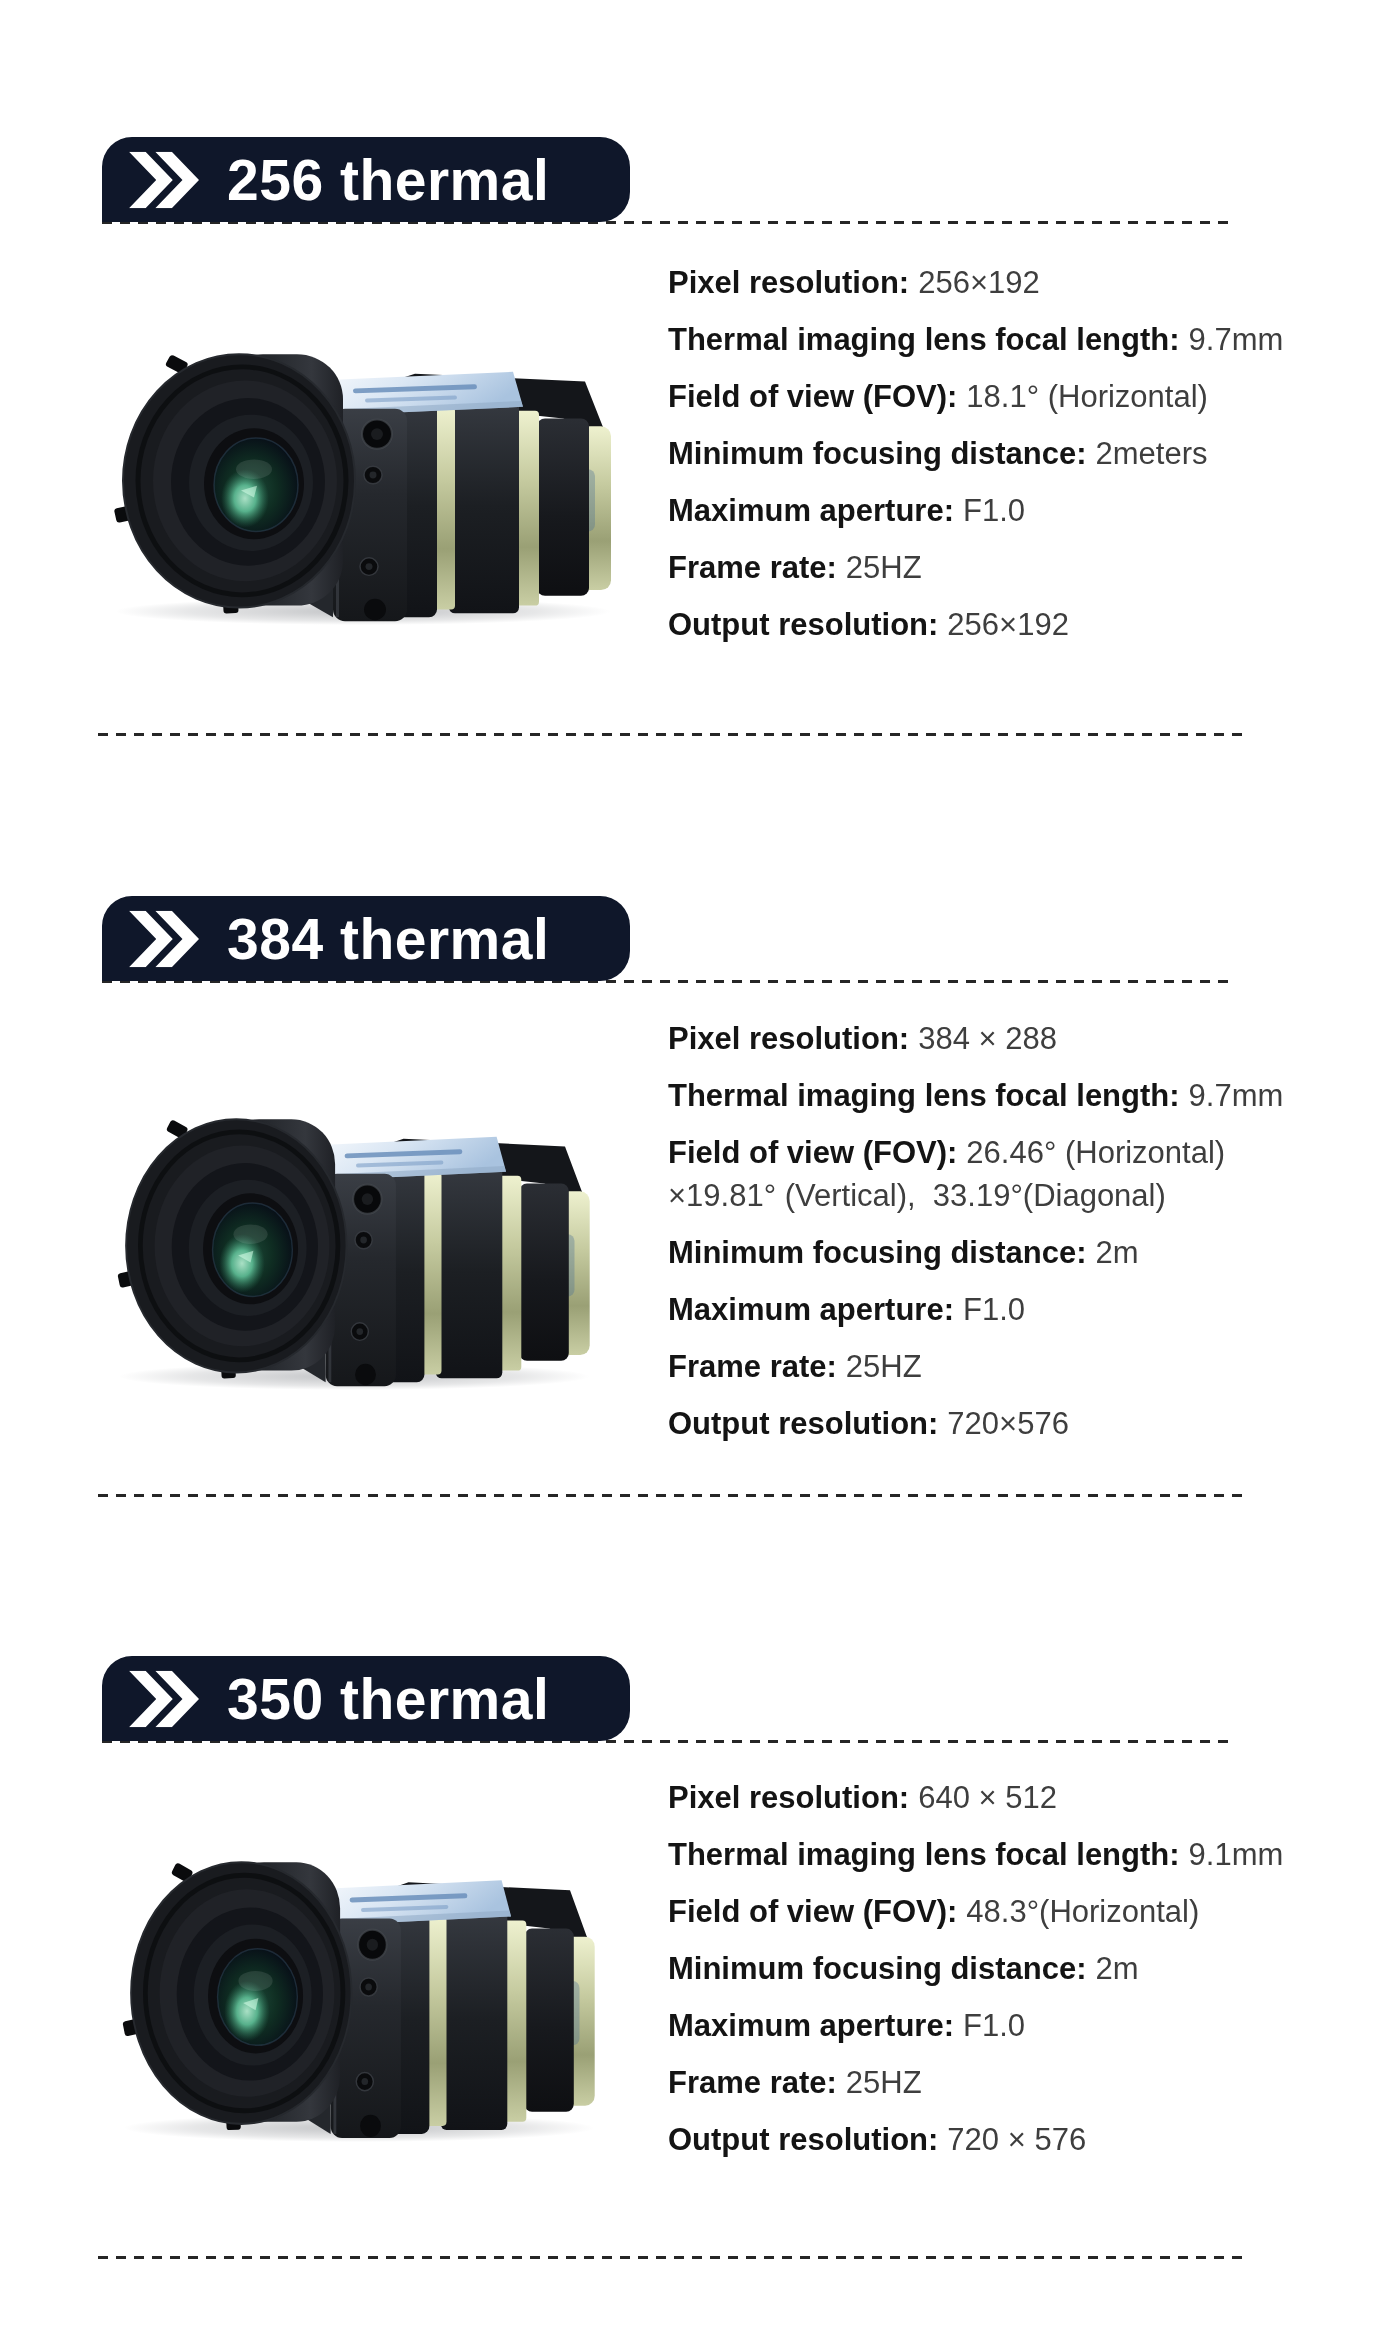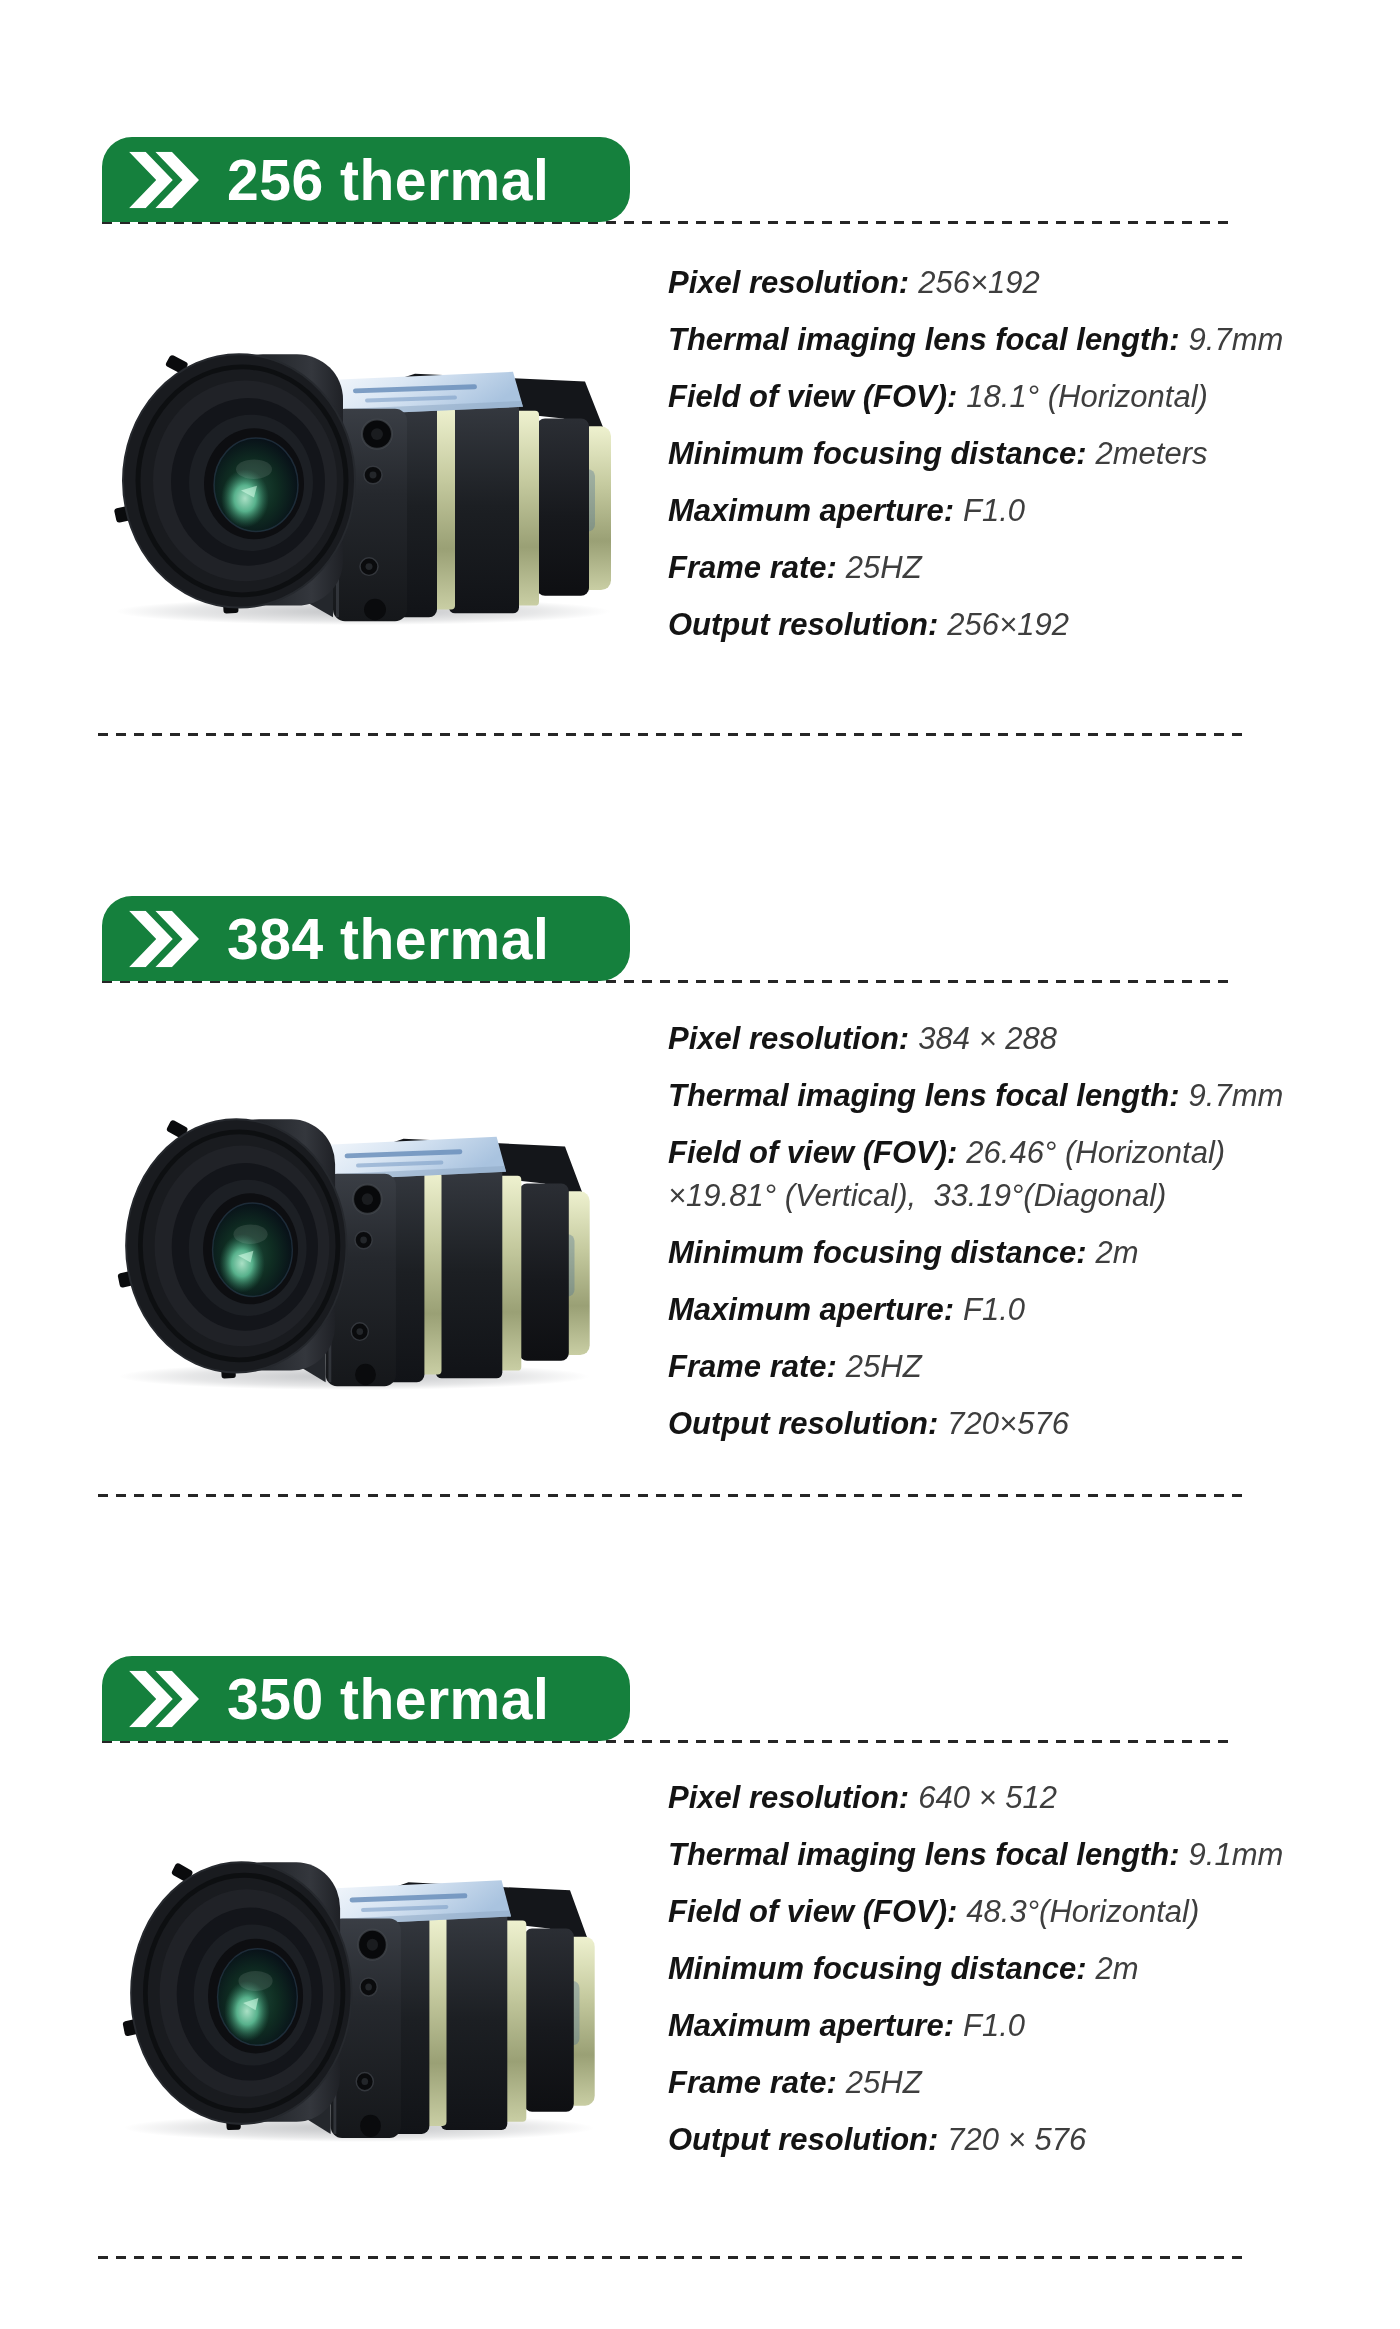--- a/index.html
+++ b/index.html
@@ -10,33 +10,33 @@
   .section { position:absolute; left:0; width:1400px; }
   #s1 { top:137px; } #s2 { top:896px; } #s3 { top:1656px; }
 
   .header-dash {
     position:absolute; left:102px; top:84px; width:1133px; height:3px;
     background:repeating-linear-gradient(90deg,#262626 0 10px, transparent 10px 18px);
     z-index:1;
   }
   .badge {
     position:absolute; left:102px; top:0; width:528px; height:85px;
-    background:#15803d; border-radius:30px 30px 30px 0;
+    background:#0f172a; border-radius:30px 30px 30px 0;
     display:flex; align-items:center; padding-left:27px; box-sizing:border-box;
     z-index:2;
   }
   .chev { width:70px; height:58px; flex:0 0 auto; }
   .badge-title {
     color:#ffffff; font-size:57px; font-weight:700; margin-left:28px;
     white-space:nowrap; letter-spacing:0.5px;
   }
 
   .specs { position:absolute; left:668px; width:700px; }
   #s1 .specs { top:124px; } #s2 .specs { top:121px; } #s3 .specs { top:120px; }
-  .spec { margin:0 0 14px 0;font-style:italic; }
+  .spec { margin:0 0 14px 0; }
   .spec p { margin:0; font-size:31px; line-height:43px; white-space:pre-wrap; }
   .lbl { font-weight:700; color:#141414; }
   .val { color:#3e3e3e; }
   .lbl + .val { margin-left:9px; }
 
   .camera { position:absolute; display:block; }
   #cam1 { left:105px; top:188px; width:520px; height:302px; }
   #cam2 { left:109px; top:194px; width:494px; height:302px; }
   #cam3 { left:114px; top:176px; width:494px; height:312px; }
 

